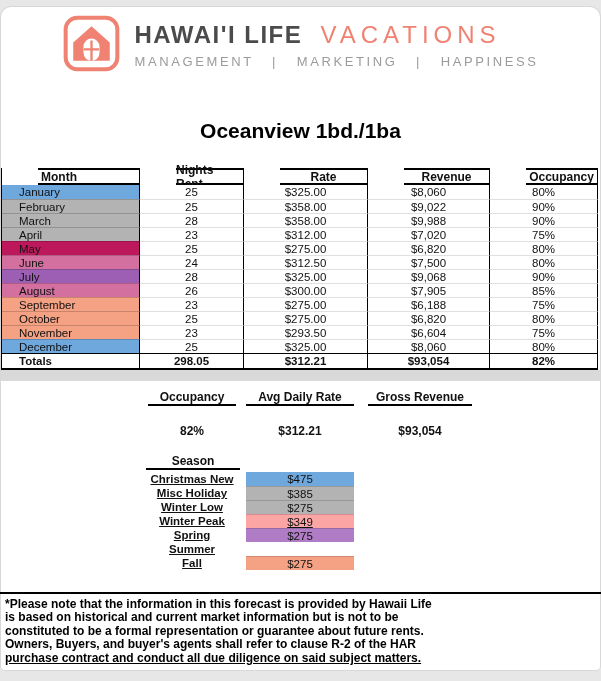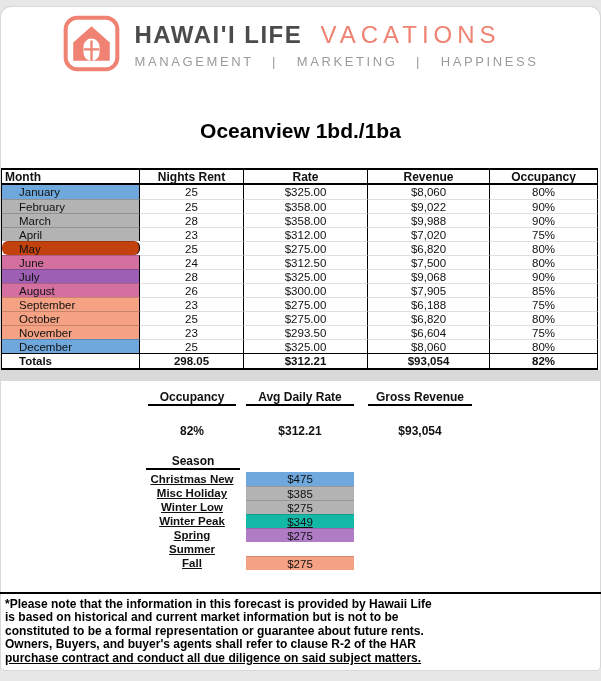--- a/index.html
+++ b/index.html
@@ -28,21 +28,21 @@
   
   .months {
     position:absolute; left:1px; right:3px; top:168px;
     display:grid; grid-template-columns:138px 104px 124px 122px 1fr;
     border-left:1px solid #000; background:#fff;
   }
   .tr { display:contents; }
   .th {
     height:17px; font-size:12px; font-weight:bold; background:#fff;
     border-top:2px solid #000; border-bottom:2px solid #000; border-right:1px solid #000;
-    display:flex; align-items:center; justify-content:center;
+    display:flex; align-items:center; justify-content:center;margin-left:36px;
   }
   .th.left { justify-content:flex-start; padding-left:3px; }
   .td {
     height:14px; font-size:11.5px; background:#fff;
     border-right:1px solid #000; border-top:1px solid #e0e0e0;
     display:flex; align-items:center; justify-content:center;
   }
   .td.month { justify-content:flex-start; padding-left:17px; border-top:1px solid rgba(0,0,0,.18); }
   .tr.first .td { border-top:none; }
   .tr.totals .td { height:17px; font-weight:bold; border-top:1.5px solid #000; border-bottom:2.5px solid #000; }
@@ -126,21 +126,21 @@
       <div class="td">90%</div>
     </div>
     <div class="tr">
       <div class="td month" style="background-color: rgb(179, 179, 179);">April</div>
       <div class="td">23</div>
       <div class="td">$312.00</div>
       <div class="td">$7,020</div>
       <div class="td">75%</div>
     </div>
     <div class="tr">
-      <div class="td month" style="background-color: #c2410c; border-radius: 6px;">May</div>
+      <div class="td month" style="background-color: #be185d;">May</div>
       <div class="td">25</div>
       <div class="td">$275.00</div>
       <div class="td">$6,820</div>
       <div class="td">80%</div>
     </div>
     <div class="tr">
       <div class="td month" style="background-color: rgb(212, 112, 159);">June</div>
       <div class="td">24</div>
       <div class="td">$312.50</div>
       <div class="td">$7,500</div>
@@ -217,21 +217,21 @@
     <div class="srow">
       <div class="sname">Misc Holiday</div>
       <div class="srate" style="background-color: rgb(179, 179, 179);">$385</div>
     </div>
     <div class="srow">
       <div class="sname">Winter Low</div>
       <div class="srate" style="background-color: rgb(179, 179, 179);">$275</div>
     </div>
     <div class="srow">
       <div class="sname">Winter Peak</div>
-      <div class="srate" style="background-color: #14b8a6; text-decoration: underline;">$349</div>
+      <div class="srate" style="background-color: #fca5a5; text-decoration: underline;">$349</div>
     </div>
     <div class="srow">
       <div class="sname">Spring</div>
       <div class="srate" style="background-color: rgb(176, 124, 198);">$275</div>
     </div>
     <div class="srow">
       <div class="sname">Summer</div>
       <div class="srate" style="background-color: rgb(212, 112, 159); margin-top: 20px;">$325</div>
     </div>
     <div class="srow">

